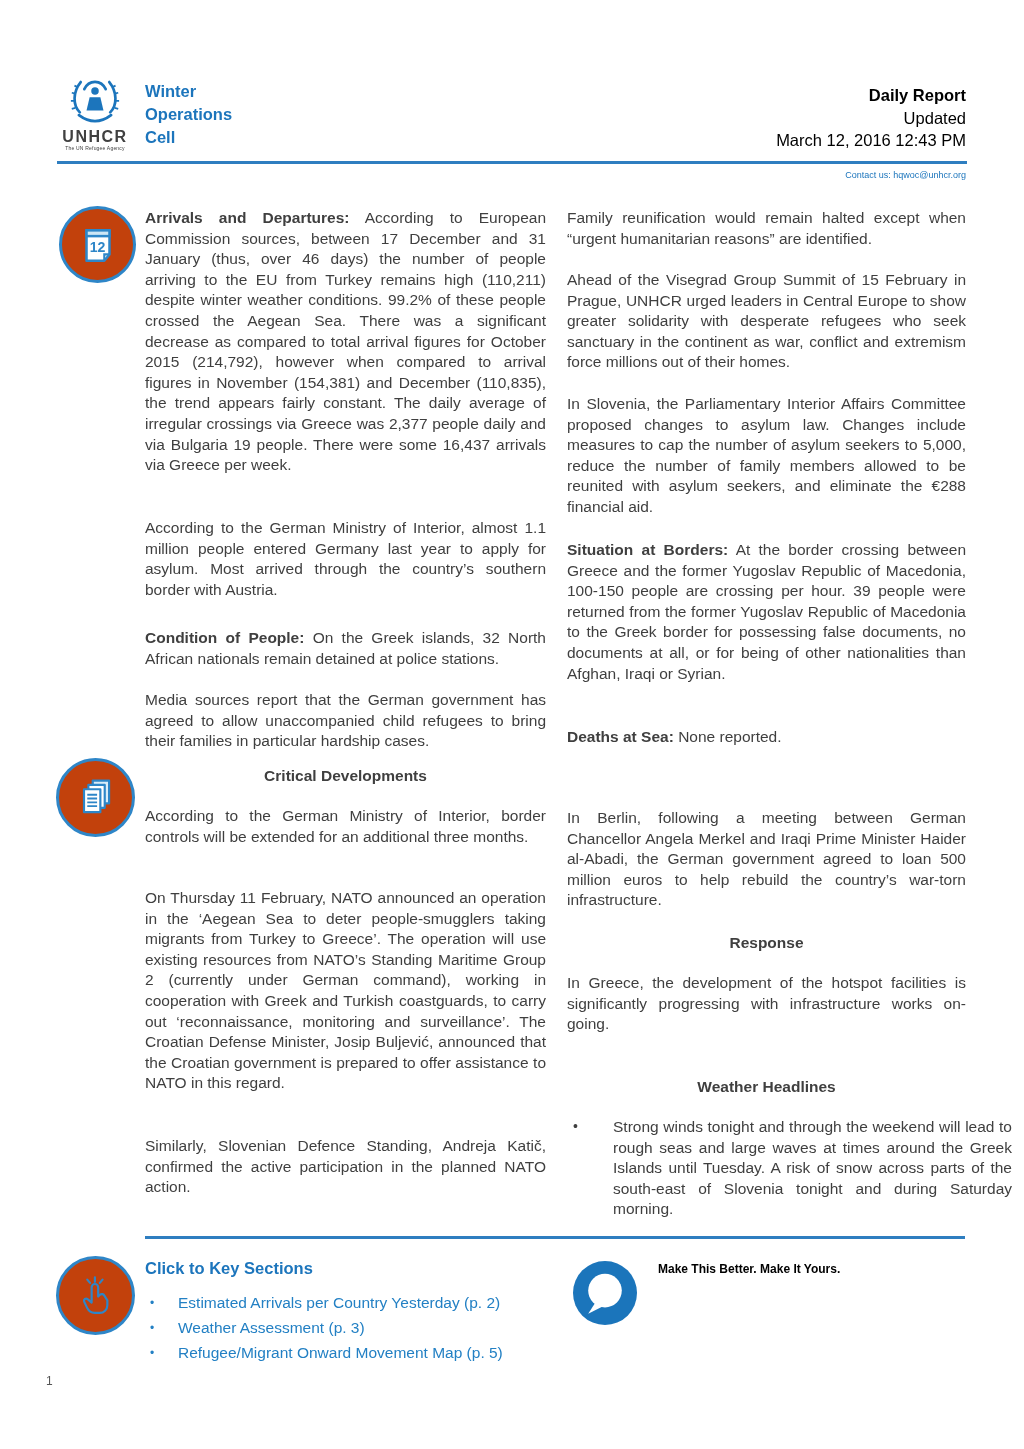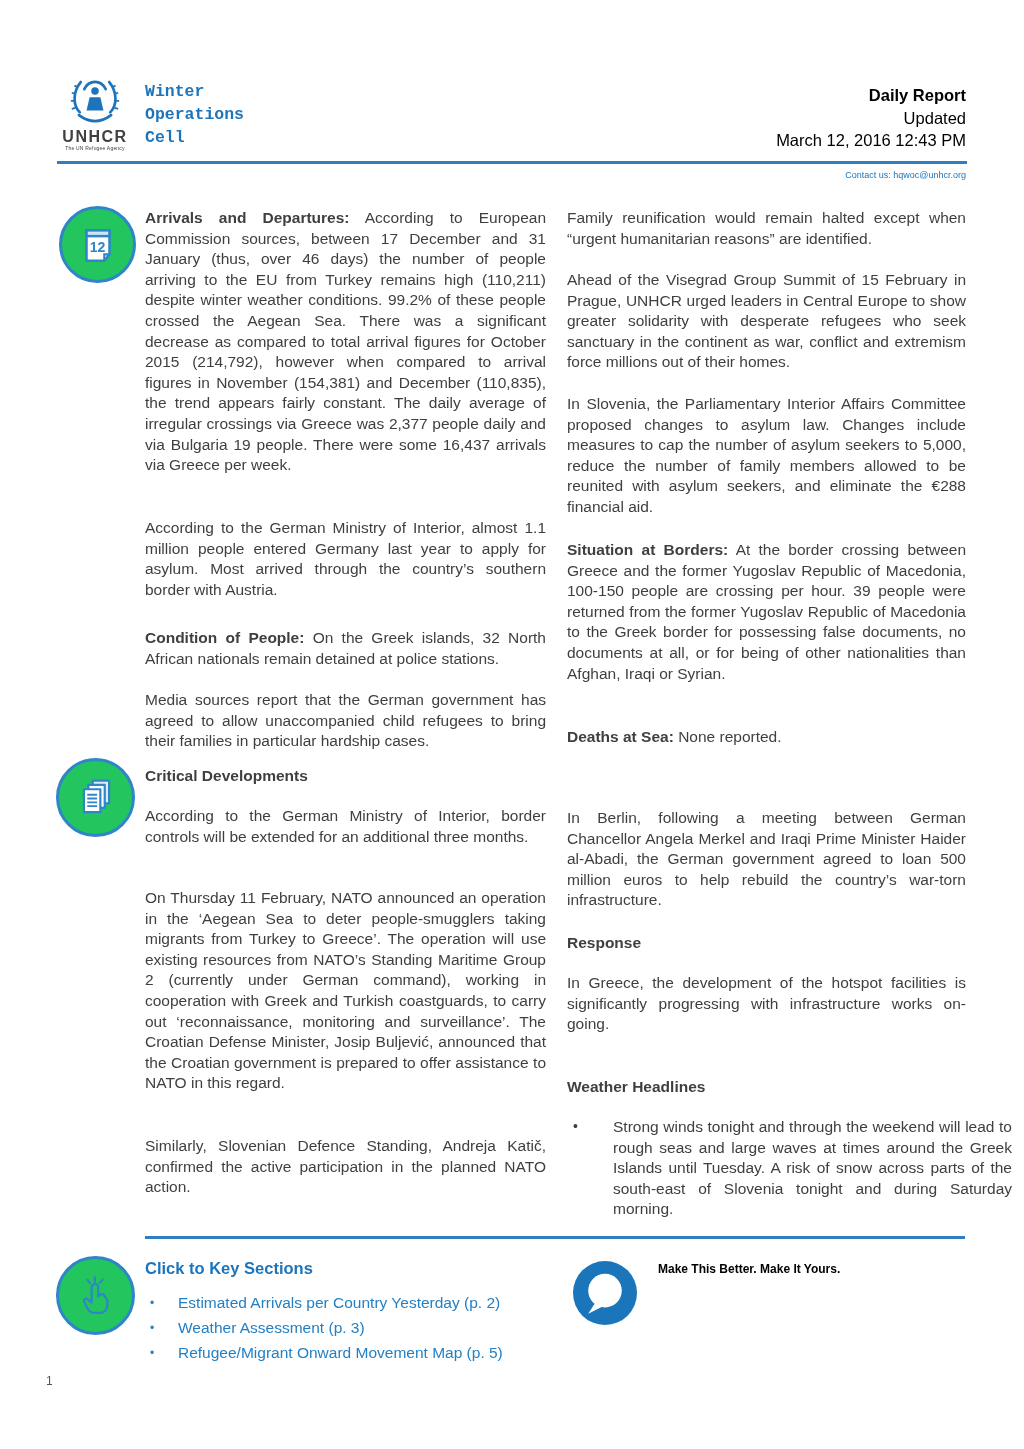--- a/index.html
+++ b/index.html
@@ -4,40 +4,40 @@
 <style>
   html,body{margin:0;padding:0;background:#fff;}
   .page{
     position:relative;width:1024px;height:1449px;background:#ffffff;
     font-family:"Liberation Sans",sans-serif;overflow:hidden;
   }
   
   .logo{position:absolute;left:56px;top:74px;width:78px;text-align:center;color:#404040;}
   .logo-acronym{font-size:16px;font-weight:bold;letter-spacing:1.5px;line-height:16px;margin-top:1px;}
   .logo-tagline{font-size:5px;letter-spacing:.2px;line-height:6px;}
-  .unit{position:absolute;left:145px;top:80px;color:#1C75BC;font-size:16.5px;font-weight:bold;line-height:23px;font-family:Liberation Mono, monospace;}
+  .unit{position:absolute;left:145px;top:80px;color:#1C75BC;font-size:16.5px;font-weight:bold;line-height:23px;}
   .report-meta{position:absolute;right:58px;top:84px;text-align:right;color:#000000;font-size:16.5px;line-height:22.5px;}
   .report-title{font-weight:bold;}
   .header-rule{position:absolute;left:57px;top:161px;width:910px;height:3px;background:#2E7EC0;}
   .contact{position:absolute;right:58px;top:170px;font-size:9px;color:#1C75BC;cursor:pointer;}
   
   .blk{position:absolute;font-size:15.5px;line-height:20.6px;color:#3F3F3F;text-align:justify;margin:0;}
   .lead{font-weight:bold;}
-  .bhead{font-weight:bold;text-align:left;}
+  .bhead{font-weight:bold;text-align:center;}
   .colL{left:145px;width:401px;}
   .colR{left:567px;width:399px;}
   .lp1{top:208px}.lp2{top:518px}.lp3{top:628px}.lp4{top:690px}
   .lh1{top:766px}.lp5{top:806px}.lp6{top:888px}.lp7{top:1136px}
   .rp1{top:208px}.rp2{top:270px}.rp3{top:394px}.rp4{top:540px}.rp5{top:727px}
   .rp6{top:808px}.rh2{top:933px}.rp7{top:973px}.rh3{top:1077px}.rb1{top:1117px}
   .bullet-item{position:relative;padding-left:46px;}
   .bullet-dot{position:absolute;left:6px;top:-1px;font-size:14px;}
   
   .icon-circle{position:absolute;box-sizing:border-box;border:3px solid #2E86C8;border-radius:50%;
-    display:flex;align-items:center;justify-content:center;background:#22c55e;}
+    display:flex;align-items:center;justify-content:center;background:#c2410c;}
   .ic-calendar{left:59px;top:206px;width:77px;height:77px;}
   .ic-docs{left:56px;top:758px;width:79px;height:79px;}
   .ic-hand{left:56px;top:1256px;width:79px;height:79px;}
   .bubble-circle{position:absolute;left:573px;top:1261px;width:64px;height:64px;border-radius:50%;
     background:#1B75BB;display:flex;align-items:center;justify-content:center;cursor:pointer;}
   
   .bottom-rule{position:absolute;left:145px;top:1236px;width:820px;height:3px;background:#2E7EC0;}
   .key-block{position:absolute;left:145px;top:1259px;width:420px;}
   .key-title{color:#1C75BC;font-size:16.5px;font-weight:bold;}
   .key-list{margin-top:12px;}

